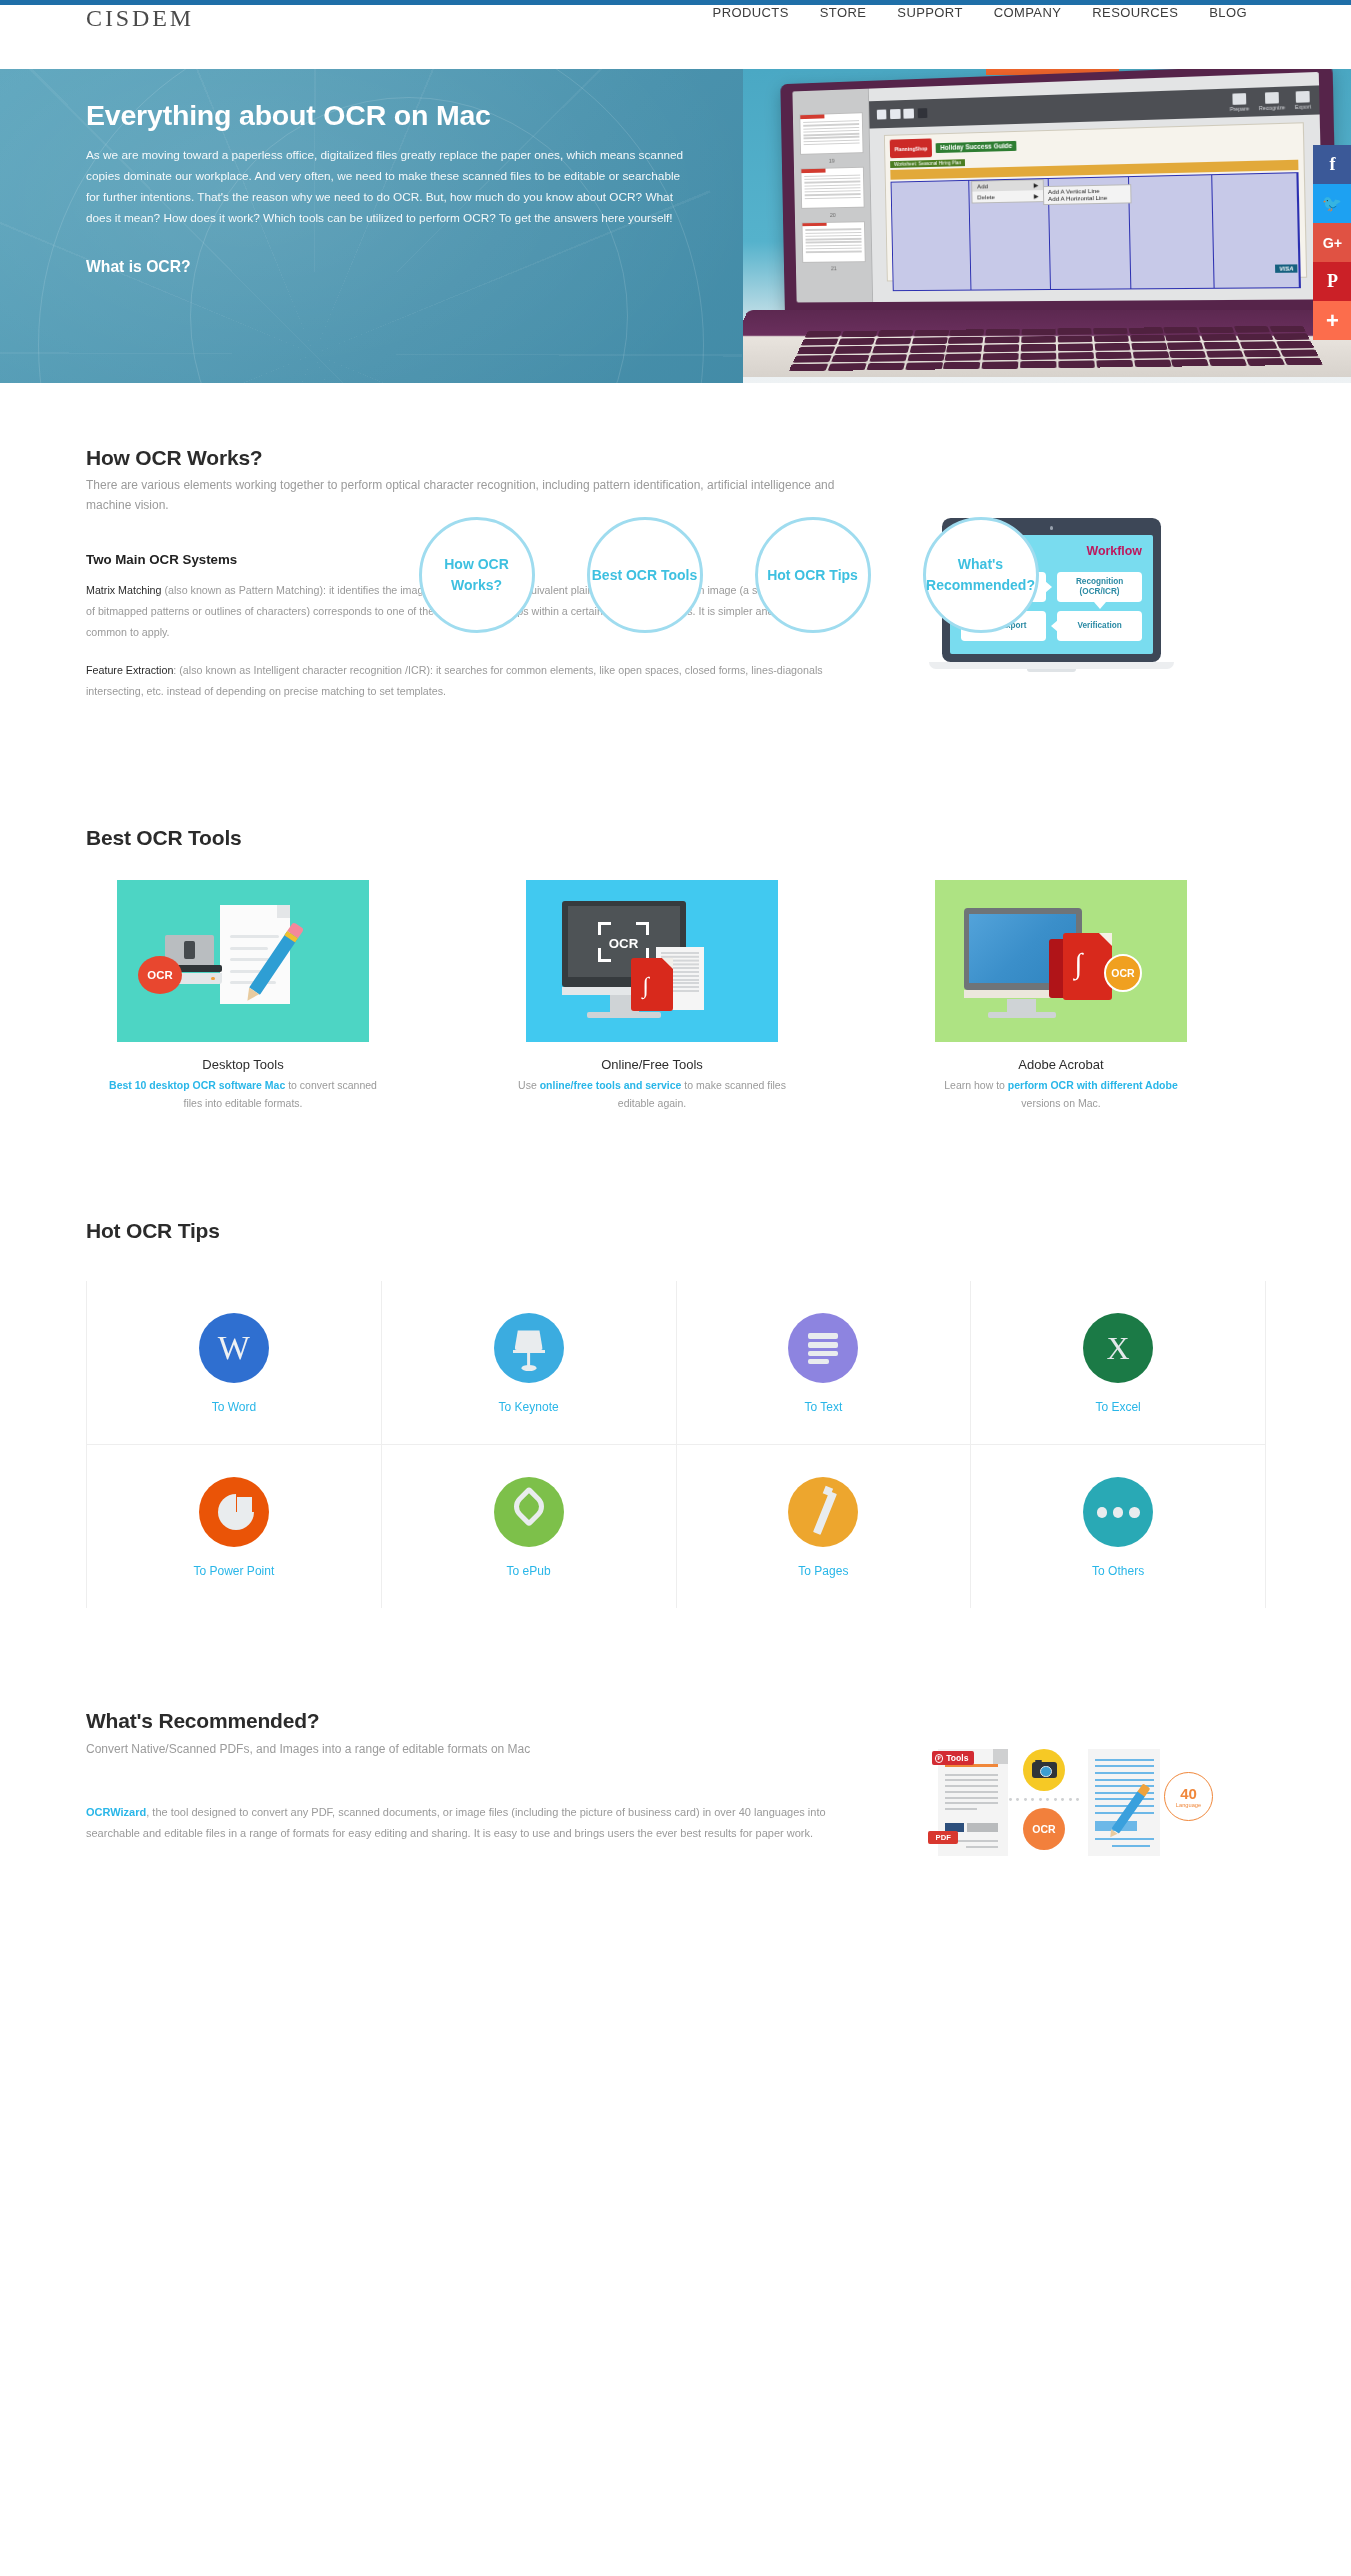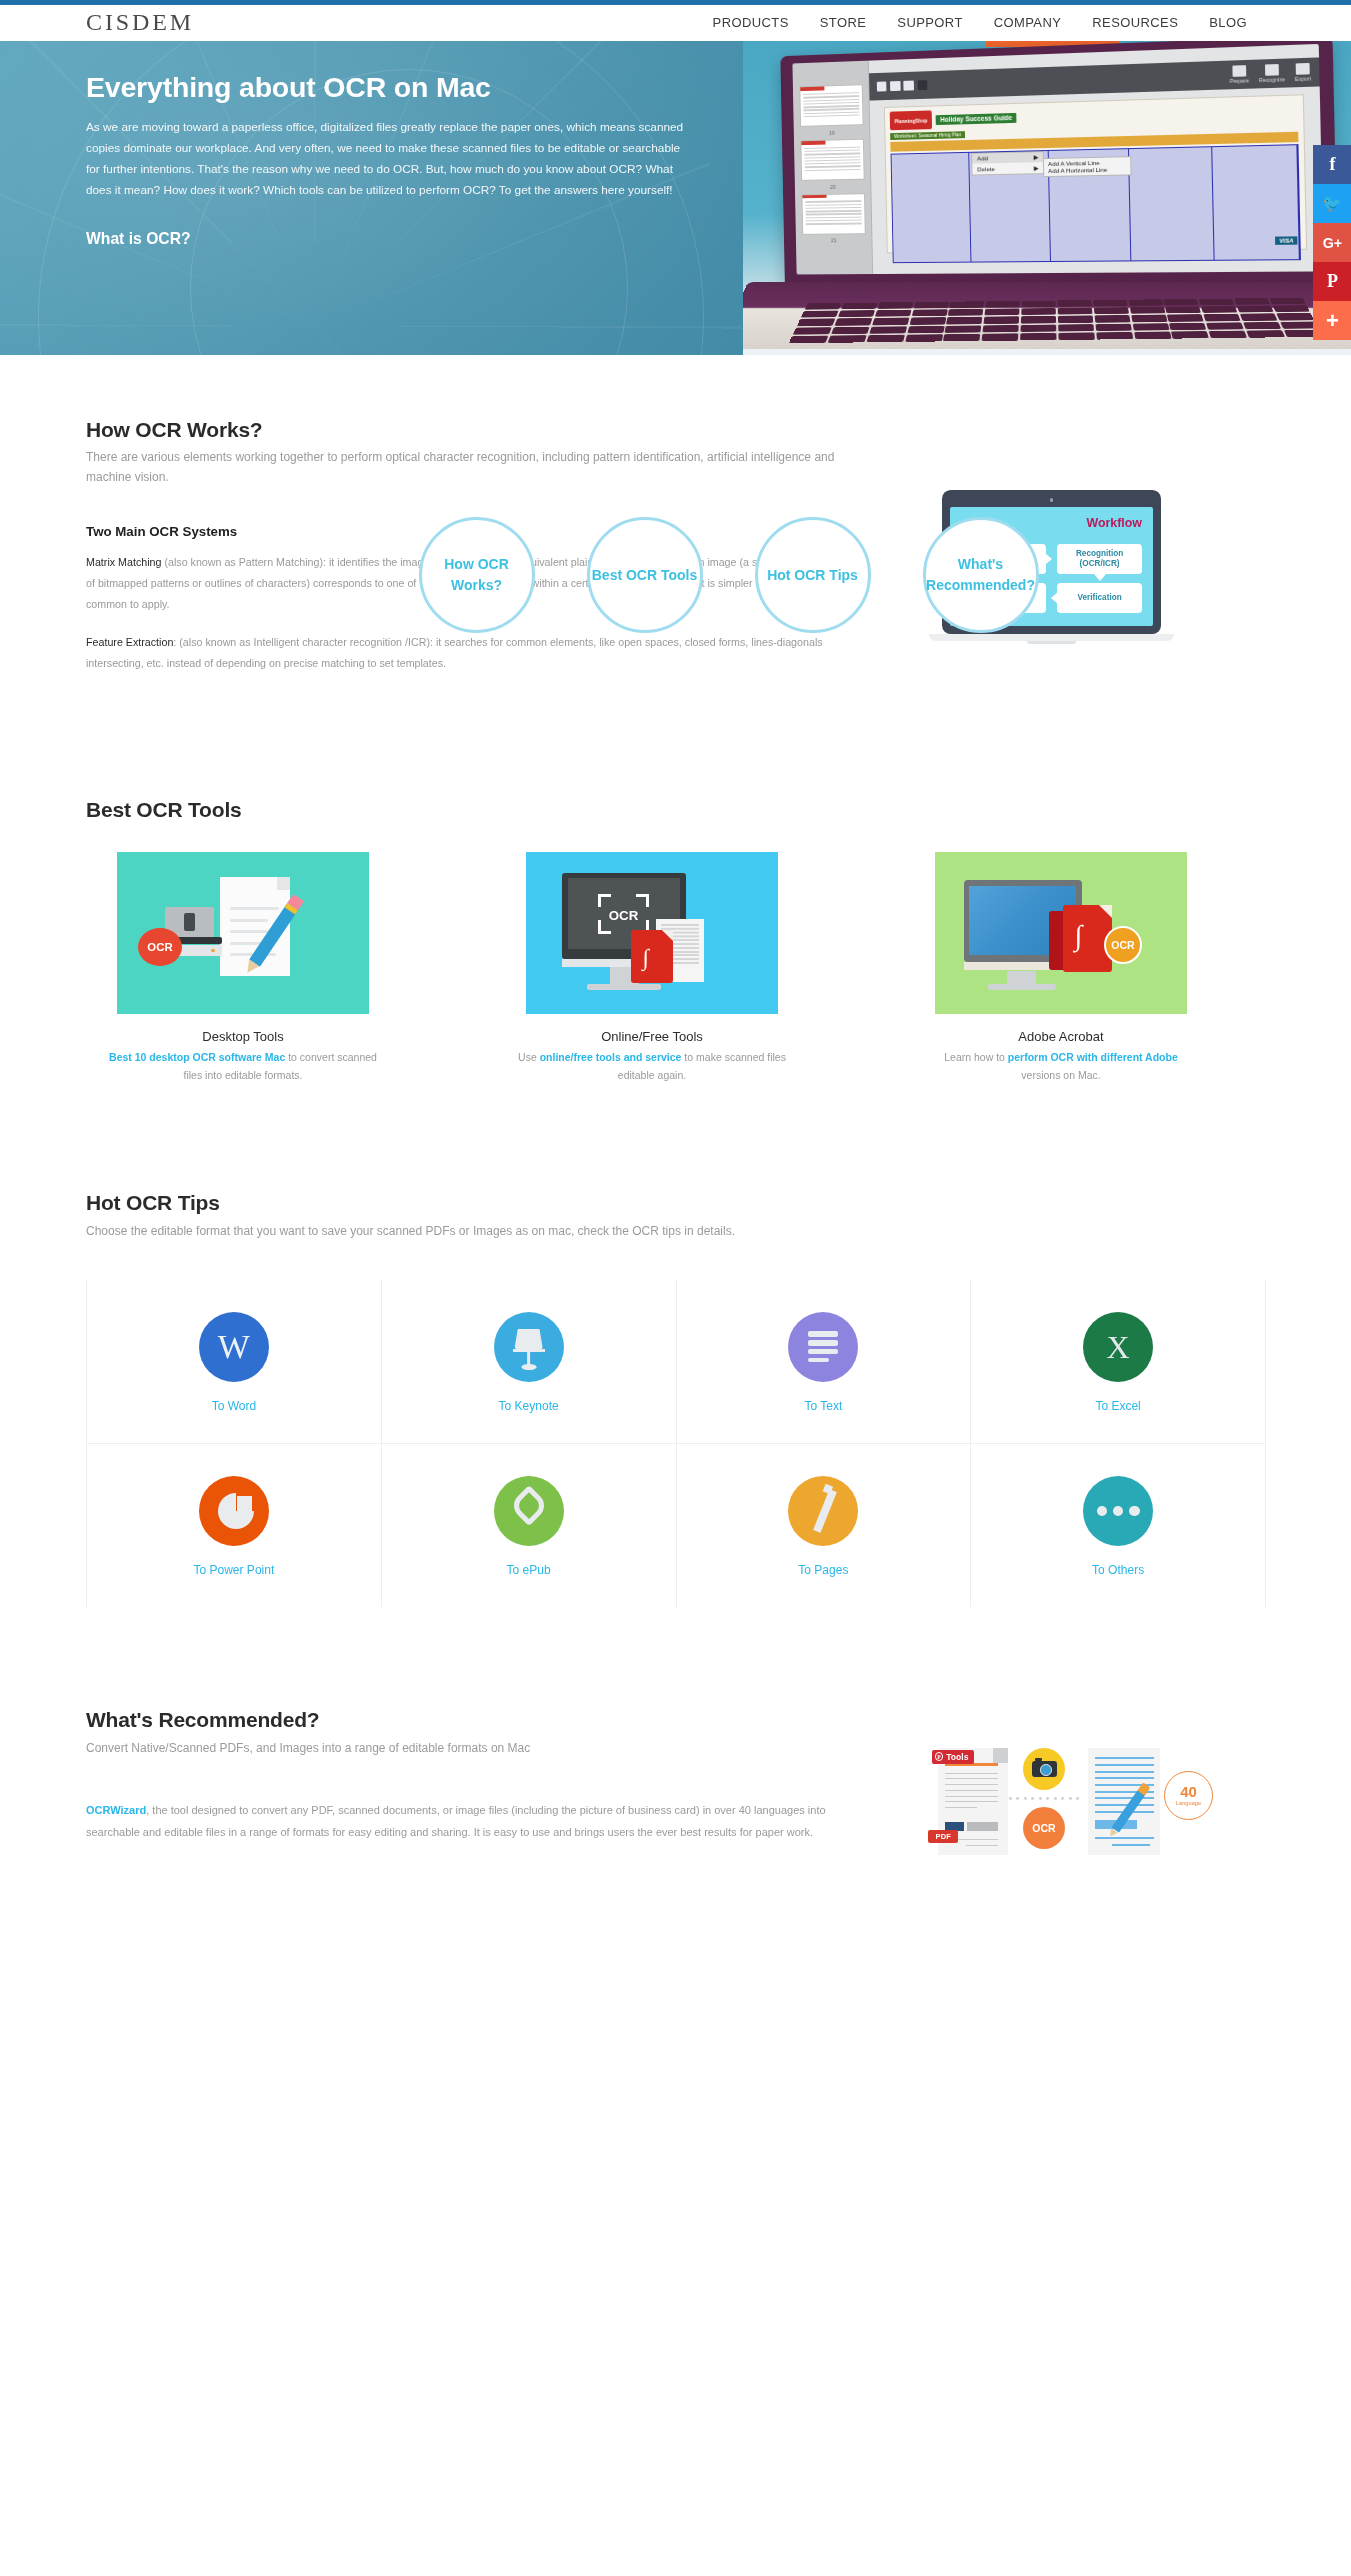--- a/index.html
+++ b/index.html
@@ -11,24 +11,24 @@
     width: 1352px;
     height: 2576px;
     overflow: hidden;
     position: relative;
   }
 
   
   .topline { height: 4.8px; background: #1f6fa8; width: 100%; }
 
   .header {
-    height: 36px;
+    height: 64px;
     background: #ffffff;
     display: flex;
-    align-items: center;
+    align-items: flex-start;
     padding: 0 86px;
     position: relative;
   }
   .logo {
     font-family: "Liberation Serif", serif;
     font-size: 24px;
     letter-spacing: 2.9px;
     color: #4a4a4a;
     font-weight: 400;
   }
@@ -733,21 +733,20 @@
           <div class="ocr-badge" style="left:169px;top:74px;width:38px;height:38px;font-size:10.5px;background:#f0a020;border:2.9px solid #fff;">OCR</div>
         </div>
         <div class="tool-name">Adobe Acrobat</div>
         <div class="tool-desc"><span>Learn how to </span><a>perform OCR with different Adobe</a><span> versions on Mac.</span></div>
       </div>
     </div>
   </div>
 
   <div class="tips">
     <div class="sec-title">Hot OCR Tips</div>
-    <div class="sec-sub">Choose the editable format that you want to save your scanned PDFs or Images as on mac, check the OCR tips in details.</div>
     <div class="tips-grid">
 
       <div class="tip">
         <div class="tip-circle" style="background:#2f6fd0">
           <span class="glyph-w">W</span>
         </div>
         <div class="tip-label">To Word</div>
       </div>
 
       <div class="tip">

